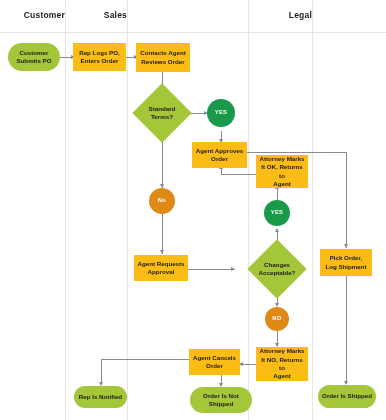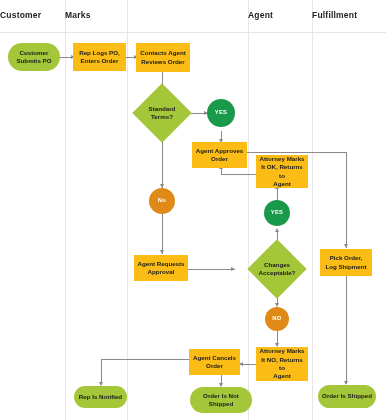--- a/index.html
+++ b/index.html
@@ -29,21 +29,21 @@
     position: absolute;
     left: 0;
     top: 32px;
     width: 386px;
     height: 1px;
     background: #e6e6e6;
   }
   .lane-header {
     position: absolute;
     top: 10px;
-    text-align: left;
+    text-align: right;
     font-size: 8.5px;
     font-weight: bold;
     color: #222222;
     letter-spacing: 0.2px;
     white-space: nowrap;
   }
   
   .node {
     position: absolute;
     box-sizing: border-box;
@@ -136,23 +136,22 @@
 
 <div id="canvas">
 
   <div class="lane-divider" style="left:65px;"></div>
   <div class="lane-divider" style="left:127px;"></div>
   <div class="lane-divider" style="left:248px;"></div>
   <div class="lane-divider" style="left:312px;"></div>
   <div class="header-rule"></div>
 
   <div class="lane-header" style="left:0px;   width:65px;">Customer</div>
-  <div class="lane-header" style="left:65px;  width:62px;">Marks</div>
-  <div class="lane-header" style="left:248px; width:64px;">Agent</div>
-  <div class="lane-header" style="left:312px; width:74px;">Fulfillment</div>
+  <div class="lane-header" style="left:65px;  width:62px;">Sales</div>
+  <div class="lane-header" style="left:248px; width:64px;">Legal</div>
 
   <div class="conn h" style="left:60px; top:57px; width:13px;"></div>
   <div class="arrow right" style="left:71px; top:54.5px;"></div>
 
   <div class="conn h" style="left:126px; top:57px; width:12px;"></div>
   <div class="arrow right" style="left:134px; top:54.5px;"></div>
 
   <div class="conn v" style="left:162px; top:72px; height:20px;"></div>
   <div class="arrow down" style="left:159.5px; top:88px;"></div>
 

